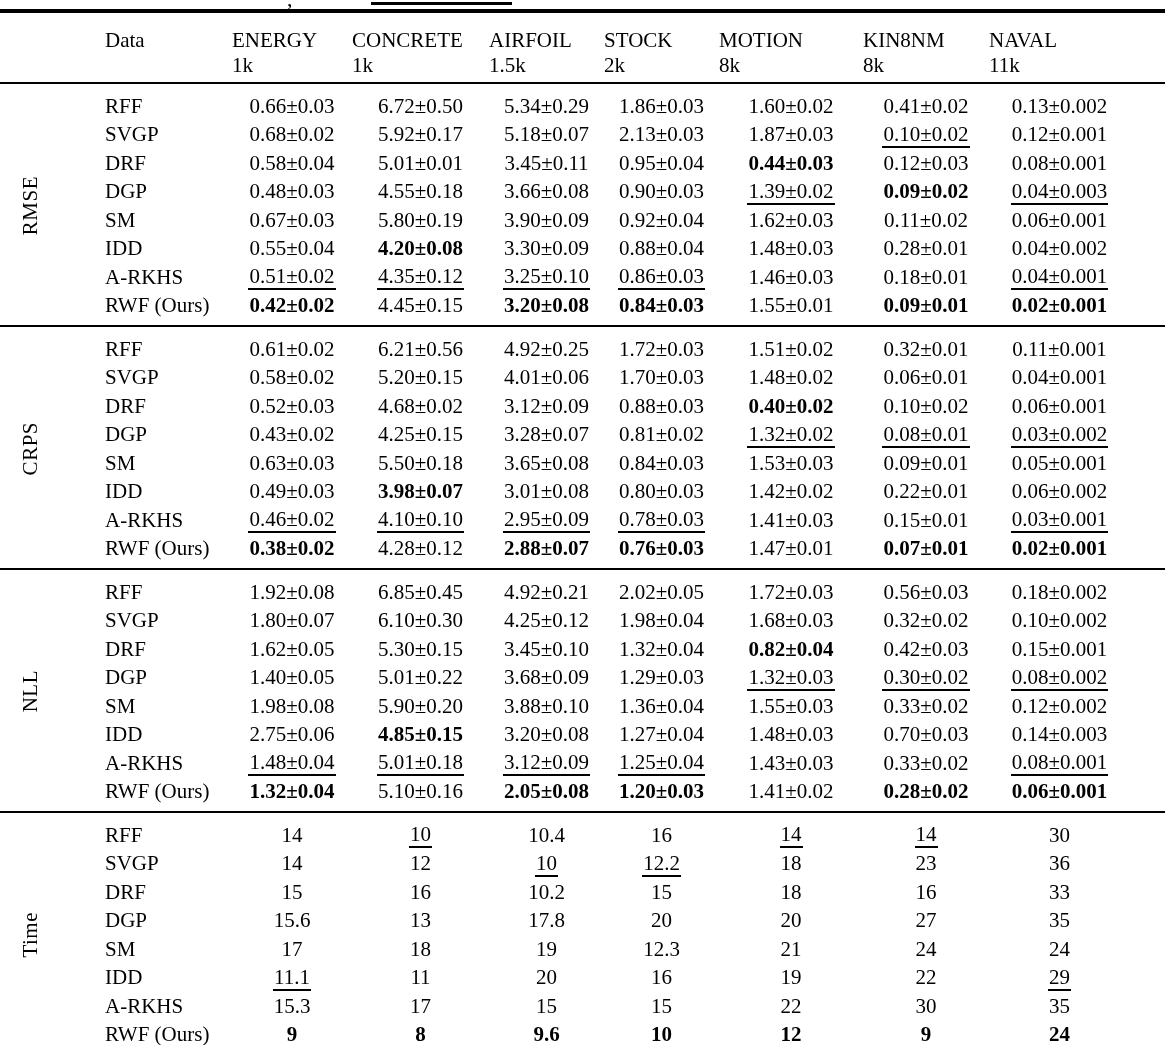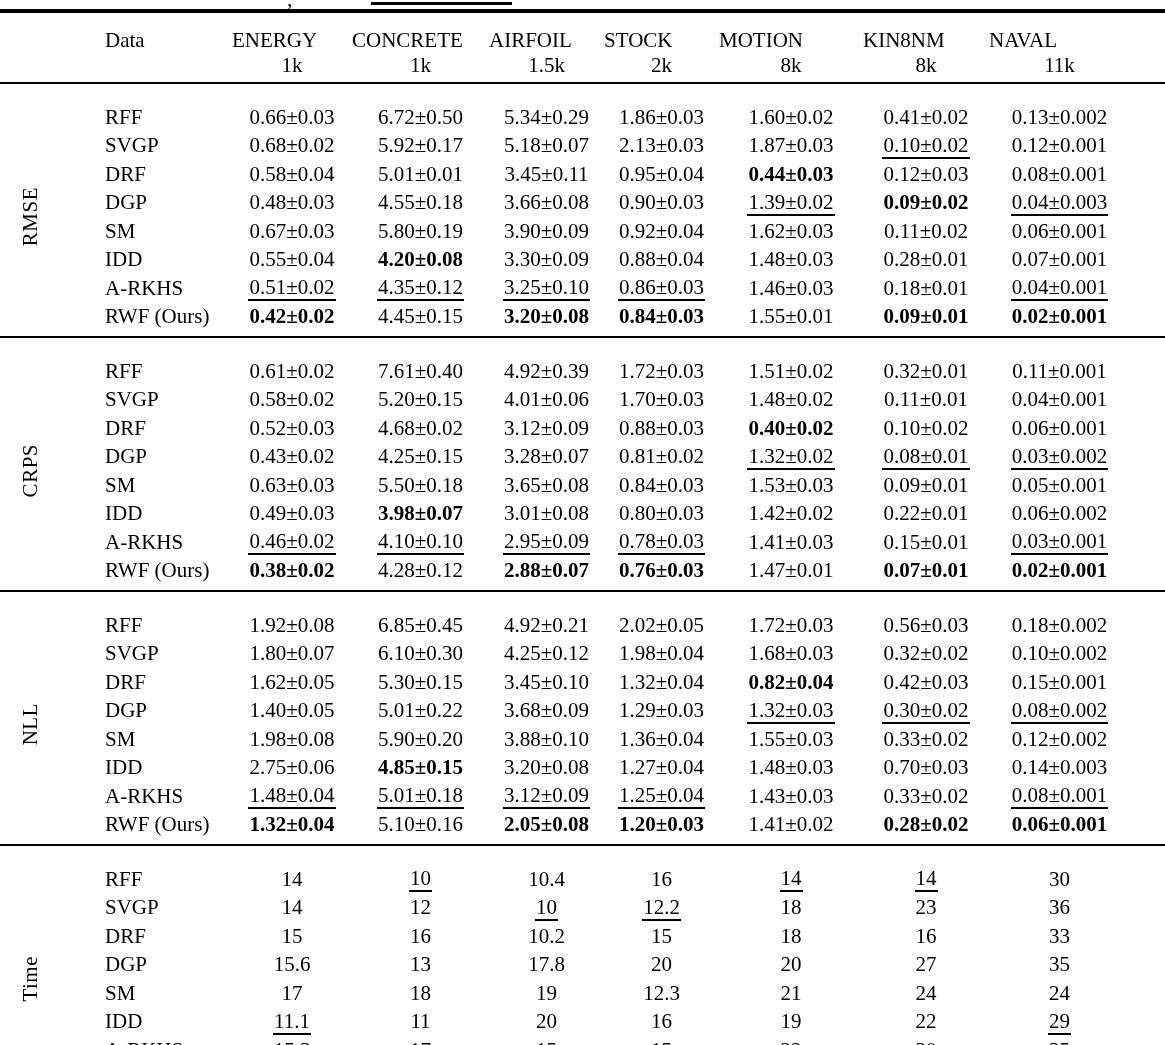--- a/index.html
+++ b/index.html
@@ -14,23 +14,23 @@
   table{
     width:1165px;table-layout:fixed;border-collapse:collapse;
     border-top:4px solid #000;border-bottom:1px solid #ef4444;
   }
   td{padding:0;font-size:21px;vertical-align:middle;}
   thead{border-bottom:2px solid #000;}
   tbody{border-bottom:2px solid #000;}
   tbody:last-of-type{border-bottom:none;}
   thead td.col-name{height:40px;vertical-align:bottom;text-align:left;white-space:nowrap;}
   thead td.data-label{vertical-align:bottom;text-align:left;padding-left:45px;}
-  thead td.col-size{height:29px;vertical-align:top;text-align:center;}
+  thead td.col-size{height:29px;vertical-align:top;}
   tbody td{height:28.5px;}
-  tbody tr:first-child td{padding-top:19px;}
+  tbody tr:first-child td{padding-top:8px;}
   tbody tr:last-child td{padding-bottom:5px;margin-top:28px;}
   .metric-cell{text-align:center;vertical-align:middle;}
   .vlabel{
     display:inline-block;writing-mode:vertical-rl;transform:rotate(180deg);
     font-size:21px;letter-spacing:0.5px;
   }
   .method-cell{text-align:left;padding-left:45px;white-space:nowrap;}
   .val-cell{text-align:center;white-space:nowrap;}
   .v{line-height:1.05;}
   .s-b{font-weight:bold;text-align:right;}
@@ -141,21 +141,21 @@
         <td></td>
       </tr>
       <tr>
         <td class="method-cell">IDD</td>
         <td class="val-cell"><span class="v s-n">0.55±0.04</span></td>
         <td class="val-cell"><span class="v s-b">4.20±0.08</span></td>
         <td class="val-cell"><span class="v s-n">3.30±0.09</span></td>
         <td class="val-cell"><span class="v s-n">0.88±0.04</span></td>
         <td class="val-cell"><span class="v s-n">1.48±0.03</span></td>
         <td class="val-cell"><span class="v s-n">0.28±0.01</span></td>
-        <td class="val-cell"><span class="v s-n">0.07±0.001</span></td>
+        <td class="val-cell"><span class="v s-n">0.04±0.002</span></td>
         <td></td>
       </tr>
       <tr>
         <td class="method-cell">A-RKHS</td>
         <td class="val-cell"><span class="v s-u">0.51±0.02</span></td>
         <td class="val-cell"><span class="v s-u">4.35±0.12</span></td>
         <td class="val-cell"><span class="v s-u">3.25±0.10</span></td>
         <td class="val-cell"><span class="v s-u">0.86±0.03</span></td>
         <td class="val-cell"><span class="v s-n">1.46±0.03</span></td>
         <td class="val-cell"><span class="v s-n">0.18±0.01</span></td>
@@ -172,36 +172,36 @@
         <td class="val-cell"><span class="v s-b">0.09±0.01</span></td>
         <td class="val-cell"><span class="v s-b">0.02±0.001</span></td>
         <td></td>
       </tr>
     </tbody>
   <tbody id="sec-1">
       <tr>
         <td class="metric-cell" rowspan="8"><span class="vlabel">CRPS</span></td>
         <td class="method-cell">RFF</td>
         <td class="val-cell"><span class="v s-n">0.61±0.02</span></td>
-        <td class="val-cell"><span class="v s-n">7.61±0.40</span></td>
-        <td class="val-cell"><span class="v s-n">4.92±0.39</span></td>
+        <td class="val-cell"><span class="v s-n">6.21±0.56</span></td>
+        <td class="val-cell"><span class="v s-n">4.92±0.25</span></td>
         <td class="val-cell"><span class="v s-n">1.72±0.03</span></td>
         <td class="val-cell"><span class="v s-n">1.51±0.02</span></td>
         <td class="val-cell"><span class="v s-n">0.32±0.01</span></td>
         <td class="val-cell"><span class="v s-n">0.11±0.001</span></td>
         <td></td>
       </tr>
       <tr>
         <td class="method-cell">SVGP</td>
         <td class="val-cell"><span class="v s-n">0.58±0.02</span></td>
         <td class="val-cell"><span class="v s-n">5.20±0.15</span></td>
         <td class="val-cell"><span class="v s-n">4.01±0.06</span></td>
         <td class="val-cell"><span class="v s-n">1.70±0.03</span></td>
         <td class="val-cell"><span class="v s-n">1.48±0.02</span></td>
-        <td class="val-cell"><span class="v s-n">0.11±0.01</span></td>
+        <td class="val-cell"><span class="v s-n">0.06±0.01</span></td>
         <td class="val-cell"><span class="v s-n">0.04±0.001</span></td>
         <td></td>
       </tr>
       <tr>
         <td class="method-cell">DRF</td>
         <td class="val-cell"><span class="v s-n">0.52±0.03</span></td>
         <td class="val-cell"><span class="v s-n">4.68±0.02</span></td>
         <td class="val-cell"><span class="v s-n">3.12±0.09</span></td>
         <td class="val-cell"><span class="v s-n">0.88±0.03</span></td>
         <td class="val-cell"><span class="v s-b">0.40±0.02</span></td>

